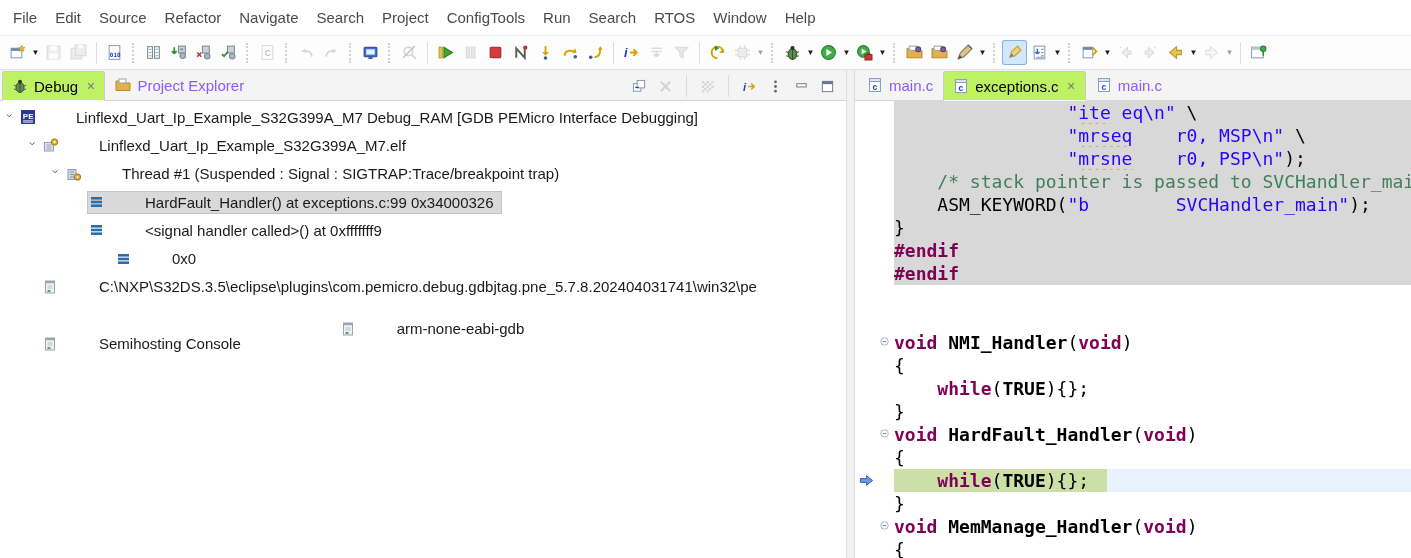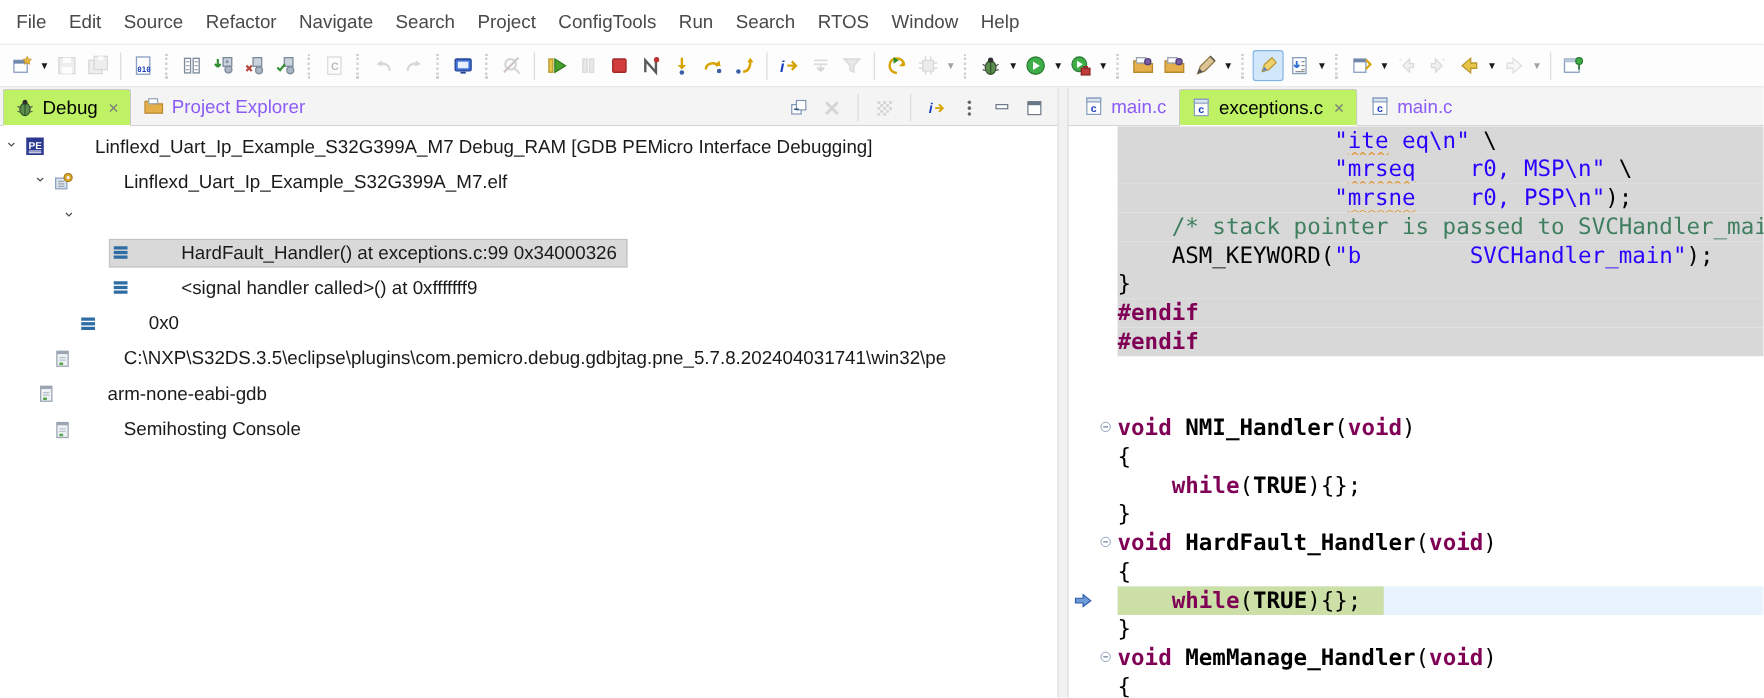--- a/index.html
+++ b/index.html
@@ -475,20 +475,31 @@
             </span>
             <span class="tree-label">Linflexd_Uart_Ip_Example_S32G399A_M7.elf</span>
           </span>
         </div>
         <div class="tree-row" style="padding-left: 48px;">
           <span class="chev">
             <svg viewBox="0 0 16 16">
               <path d="M2.5 3.5L6 7l3.5-3.5" stroke="#4a4a4a" stroke-width="1.3" fill="none"></path>
             </svg>
           </span>
+          <span class="sel-wrap">
+            <span class="row-icon">
+              <svg viewBox="0 0 16 16">
+                <rect x="2" y="3.5" width="8" height="10" fill="#cdd6e0" stroke="#8aa0c0"></rect>
+                <path d="M4 6h4M4 8.5h4M4 11h4" stroke="#8f9bab"></path>
+                <circle cx="11.5" cy="11" r="3.2" fill="#e0a72e" stroke="#a87d1c"></circle>
+                <circle cx="11.5" cy="11" r="1.1" fill="#fff"></circle>
+              </svg>
+            </span>
+            <span class="tree-label">Thread #1 (Suspended : Signal : SIGTRAP:Trace/breakpoint trap)</span>
+          </span>
         </div>
         <div class="tree-row selected" style="padding-left: 71px;">
           <span class="chev"></span>
           <span class="sel-wrap">
             <span class="row-icon">
               <svg viewBox="0 0 16 16">
                 <rect x="2" y="3" width="11" height="2.6" fill="#2e6da4"></rect>
                 <rect x="2" y="6.7" width="11" height="2.6" fill="#2e6da4"></rect>
                 <rect x="2" y="10.4" width="11" height="2.6" fill="#2e6da4"></rect>
               </svg>
@@ -502,21 +513,21 @@
             <span class="row-icon">
               <svg viewBox="0 0 16 16">
                 <rect x="2" y="3" width="11" height="2.6" fill="#2e6da4"></rect>
                 <rect x="2" y="6.7" width="11" height="2.6" fill="#2e6da4"></rect>
                 <rect x="2" y="10.4" width="11" height="2.6" fill="#2e6da4"></rect>
               </svg>
             </span>
             <span class="tree-label">&lt;signal handler called&gt;() at 0xfffffff9</span>
           </span>
         </div>
-        <div class="tree-row" style="padding-left: 45px;">
+        <div class="tree-row" style="padding-left: 98px;">
           <span class="chev"></span>
           <span class="sel-wrap">
             <span class="row-icon">
               <svg viewBox="0 0 16 16">
                 <rect x="2" y="3" width="11" height="2.6" fill="#2e6da4"></rect>
                 <rect x="2" y="6.7" width="11" height="2.6" fill="#2e6da4"></rect>
                 <rect x="2" y="10.4" width="11" height="2.6" fill="#2e6da4"></rect>
               </svg>
             </span>
             <span class="tree-label">0x0</span>
@@ -529,21 +540,21 @@
               <svg viewBox="0 0 16 16">
                 <rect x="2.5" y="2" width="9" height="12" fill="#eef1f4" stroke="#9aa5b1"></rect>
                 <rect x="2.5" y="2" width="9" height="2.2" fill="#9aa5b1"></rect>
                 <path d="M4.5 7h5M4.5 9h5" stroke="#b9c2cc"></path>
                 <rect x="4.5" y="11" width="3" height="2" fill="#57a64a"></rect>
               </svg>
             </span>
             <span class="tree-label">C:\NXP\S32DS.3.5\eclipse\plugins\com.pemicro.debug.gdbjtag.pne_5.7.8.202404031741\win32\pe</span>
           </span>
         </div>
-        <div class="tree-row" style="padding-left: 12px;">
+        <div class="tree-row" style="padding-left: 25px; flex-direction: column;">
           <span class="chev"></span>
           <span class="sel-wrap">
             <span class="row-icon">
               <svg viewBox="0 0 16 16">
                 <rect x="2.5" y="2" width="9" height="12" fill="#eef1f4" stroke="#9aa5b1"></rect>
                 <rect x="2.5" y="2" width="9" height="2.2" fill="#9aa5b1"></rect>
                 <path d="M4.5 7h5M4.5 9h5" stroke="#b9c2cc"></path>
                 <rect x="4.5" y="11" width="3" height="2" fill="#57a64a"></rect>
               </svg>
             </span>

